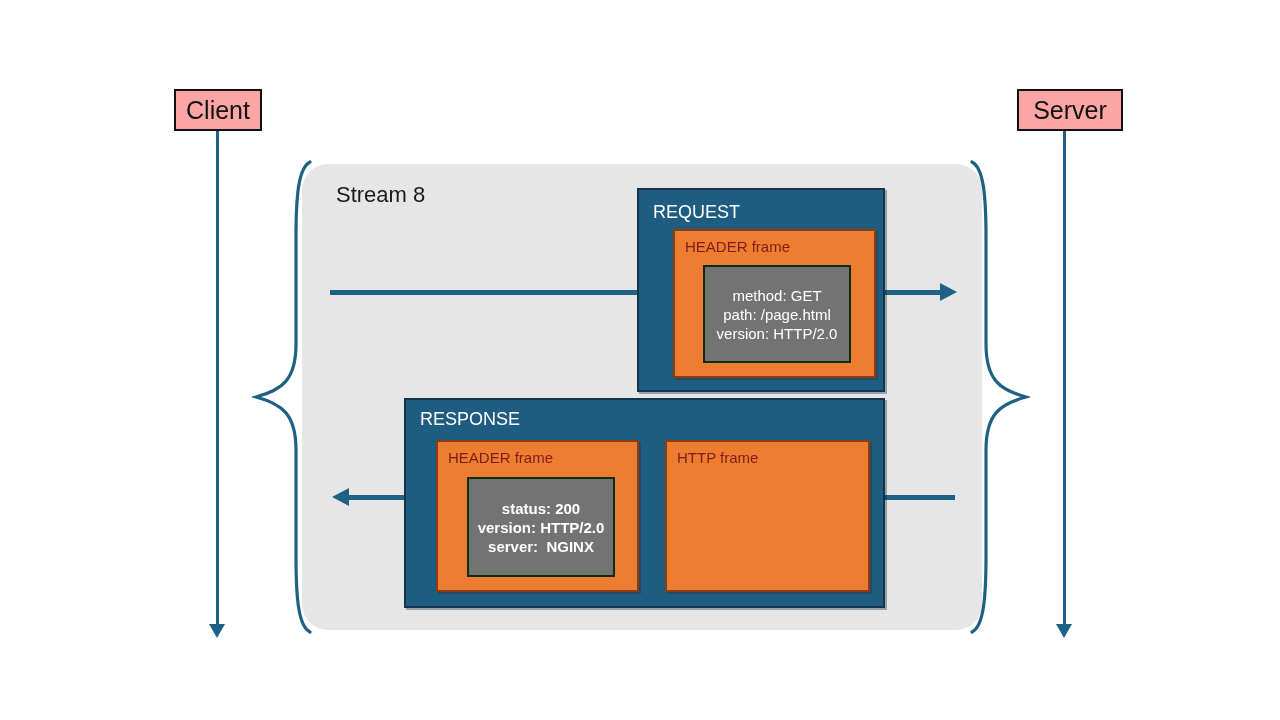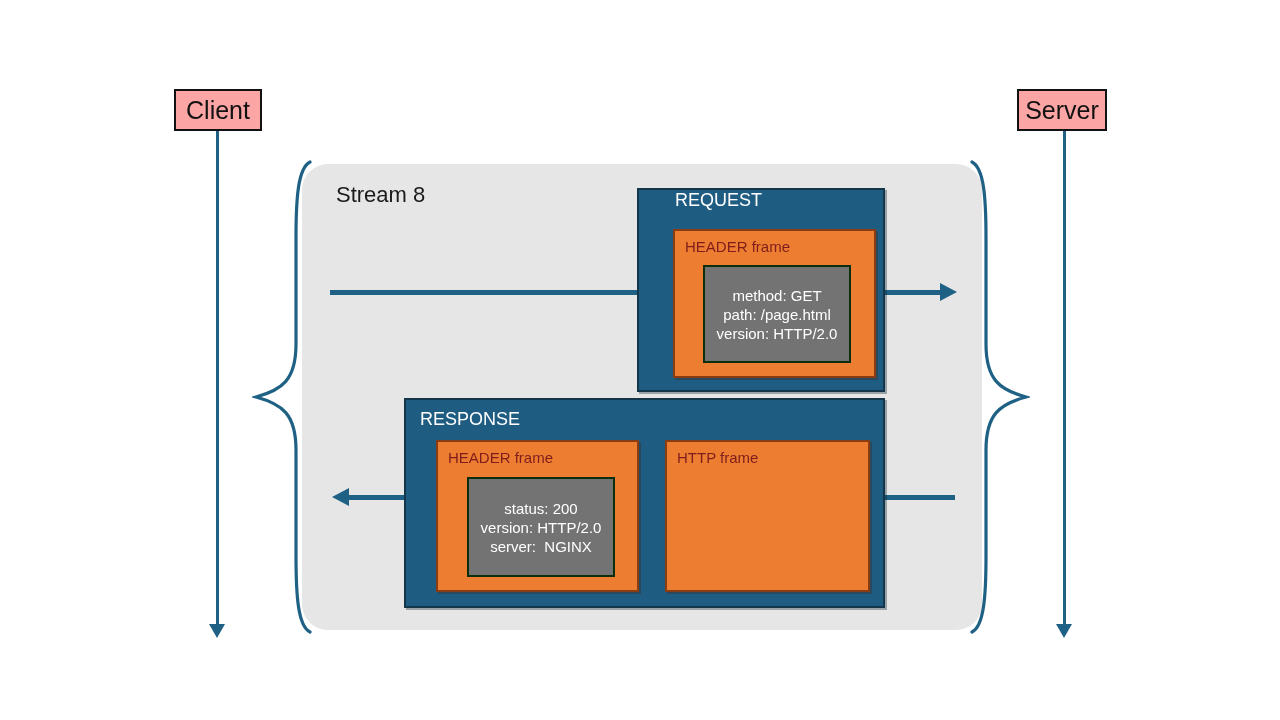--- a/index.html
+++ b/index.html
@@ -27,21 +27,21 @@
     background: #fca5a5;
     display: flex;
     align-items: center;
     justify-content: center;
     font-size: 25px;
     color: #111111;
     line-height: 1;
     box-sizing: border-box;
   }
   #actor-client { left: 174px; top: 89px; width: 88px; height: 42px; }
-  #actor-server { left: 1017px; top: 89px; width: 90px; height: 42px; }
+  #actor-server { left: 1017px; top: 89px; width: 106px; height: 42px; }
 
   
   .lifeline {
     position: absolute;
     width: 3px;
     background: #1F6185;
   }
   #lifeline-client { left: 216px; top: 131px; height: 495px; }
   #lifeline-server { left: 1063px; top: 131px; height: 495px; }
   .lifeline-head {
@@ -117,21 +117,21 @@
   }
   #request-block  { left: 637px; top: 188px; width: 248px; height: 204px; }
   #response-block { left: 404px; top: 398px; width: 481px; height: 210px; }
 
   .msg-title {
     position: absolute;
     color: #ffffff;
     font-size: 18px;
     line-height: 1;
   }
-  #request-title  { left: 14px; top: 1px; margin-left: 22px; }
+  #request-title  { left: 14px; top: 13px; }
   #response-title { left: 14px; top: 10px; }
 
   
   .frame-block {
     position: absolute;
     background: #ED7D31;
     border: 2px solid #8a3d12;
     box-sizing: border-box;
     box-shadow: 2px 2px 0 rgba(70,30,8,0.3);
   }
@@ -158,21 +158,21 @@
     display: flex;
     flex-direction: column;
     align-items: center;
     justify-content: center;
     color: #ffffff;
     font-size: 15px;
     line-height: 19px;
     text-align: center;
   }
   #req-header-payload { left: 703px; top: 265px; width: 148px; height: 98px; }
-  #res-header-payload { left: 467px; top: 477px; width: 148px; height: 100px; }
+  #res-header-payload { left: 467px; top: 477px; width: 148px; height: 100px; font-weight: bold; }
   #res-data-payload   { left: 696px; top: 477px; width: 161px; height: 100px; }
   .payload-line { display: block; white-space: pre; }
 </style>
 </head>
 <body>
 
 <div class="canvas">
 
   <div id="stream-region"></div>
 

